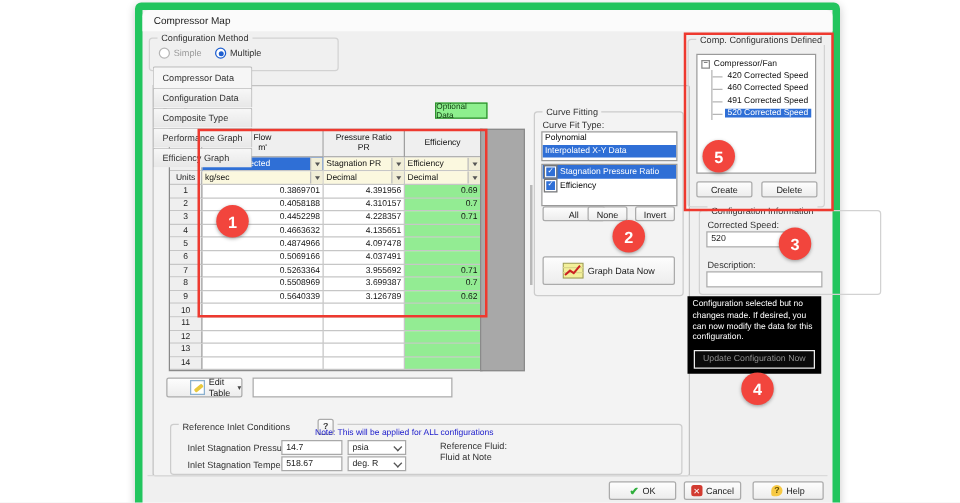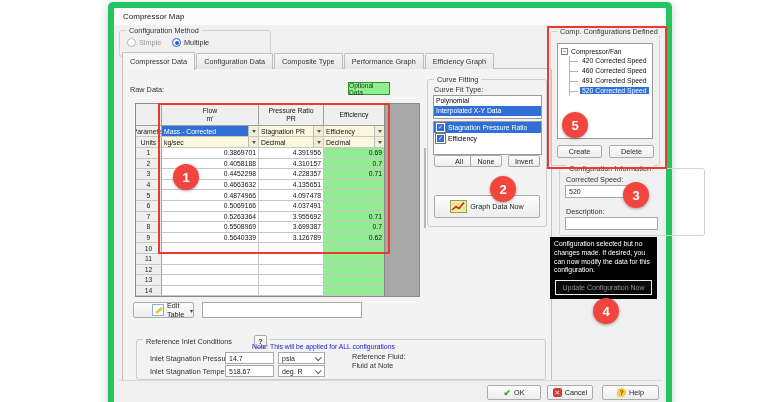--- a/index.html
+++ b/index.html
@@ -10,21 +10,21 @@
   .grp{position:absolute;border:1px solid #d2d2d2;border-radius:3px;}
   .glabel{position:absolute;top:-5px;left:6px;background:#f0f0f0;padding:0 3px;font-size:7.3px;color:#333;white-space:nowrap;}
   .glabel.onpage{background:#f3f3f3;}
   
   .radio{display:inline-flex;align-items:center;gap:3px;font-size:7.3px;color:#333;}
   .radio.dis{color:#9a9a9a;}
   .rb{width:9px;height:9px;border:1px solid #1f5fd0;border-radius:50%;background:#fff;box-sizing:border-box;display:inline-block;position:relative;}
   .rb.dis{border-color:#b5b5b5;}
   .rb.on::after{content:"";position:absolute;left:1.5px;top:1.5px;width:4px;height:4px;border-radius:50%;background:#1f5fd0;}
   
-  .tabs{position:absolute;left:8px;top:45px;height:16px;display:flex;align-items:flex-end;z-index:3;}
+  .tabs{position:absolute;left:8px;top:45px;height:16px;display:flex;z-index:3;flex-direction:column;}
   .tab{font-size:7.3px;color:#333;background:linear-gradient(#f7f7f7,#e7e7e7);border:1px solid #bfbfbf;border-bottom:none;border-radius:2px 2px 0 0;padding:2px 7px 2px;margin-right:1px;height:11px;line-height:11px;}
   .tab.active{background:#f6f6f6;height:13px;line-height:13px;margin-bottom:-1px;}
   .tabpage{position:absolute;left:8px;top:60px;width:428px;height:311px;background:#f3f3f3;border:1px solid #c2c2c2;border-radius:0 2px 2px 2px;}
   .lbl{position:absolute;font-size:7.3px;color:#333;white-space:nowrap;}
   
   .btn{position:absolute;background:linear-gradient(#fdfdfd,#ededed);border:1px solid #ababab;border-radius:2px;font-size:7.2px;color:#222;display:flex;align-items:center;justify-content:center;box-sizing:border-box;gap:3px;}
   .optbtn{position:absolute;background:#8ef08e;border:1px solid #2f8f2f;font-size:6.6px;color:#103c10;display:flex;align-items:center;justify-content:center;}
   
   .table{position:absolute;left:21px;top:95px;display:grid;grid-template-columns:26px 97px 65px 61px;grid-template-rows:22px 11px 11px repeat(14,10.6px);background:#fff;border:1px solid #8a8a8a;font-size:6.8px;color:#111;}
   .tr{display:contents;}
@@ -230,21 +230,21 @@
       <div class="tr">
      <div class="c rl">14</div>
      <div class="c num"></div>
      <div class="c num"></div>
      <div class="c num eff"></div>
    </div>
     </div>
   <div class="grayfill"></div>
   <div class="splitter"></div>
 
-  <div class="grp" style="left:313px;top:71px;width:118px;height:146px;border-color:#cccccc;">
+  <div class="grp" style="left:313px;top:81px;width:118px;height:146px;border-color:#cccccc;">
     <span class="glabel onpage">Curve Fitting</span>
     <div class="lbl" style="left:6px;top:5px;">Curve Fit Type:</div>
     <div class="listbox" id="fitlist" style="left:5px;top:15px;width:107px;height:22px;">
         <div class="li">Polynomial</div>
         <div class="li sel">Interpolated X-Y Data</div>
       </div>
     <div class="listbox" id="chklist" style="left:5px;top:41px;width:107px;height:32px;">
         <div class="chkrow hl">
      <span class="cb">✓</span>
      <span>Stagnation Pressure Ratio</span>

